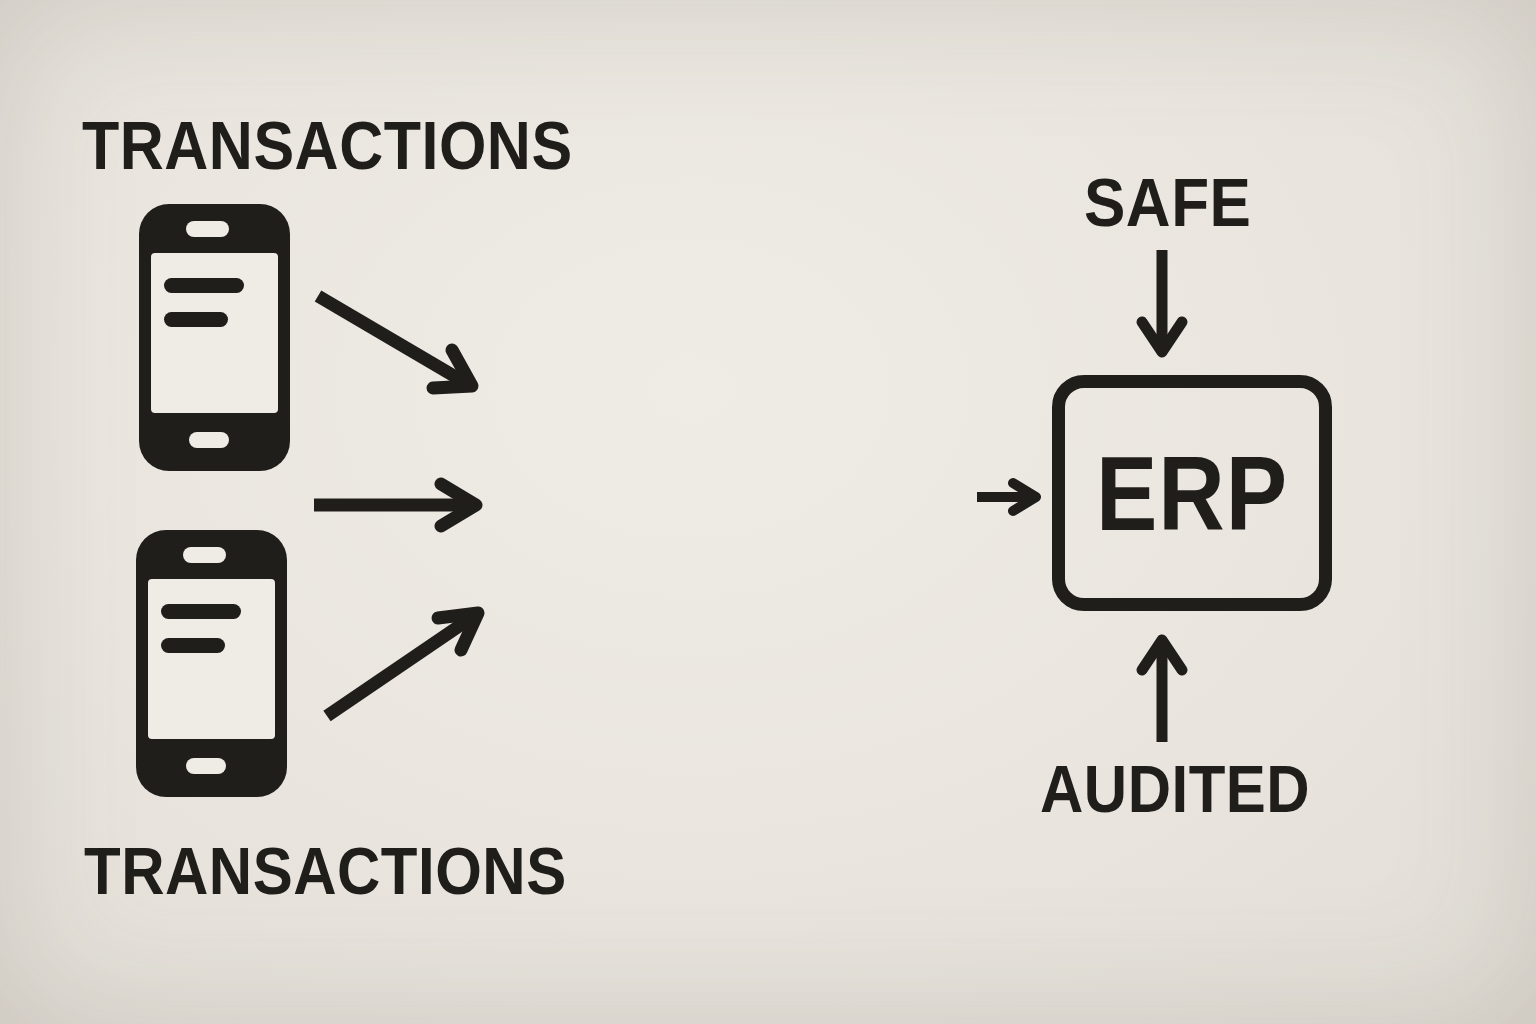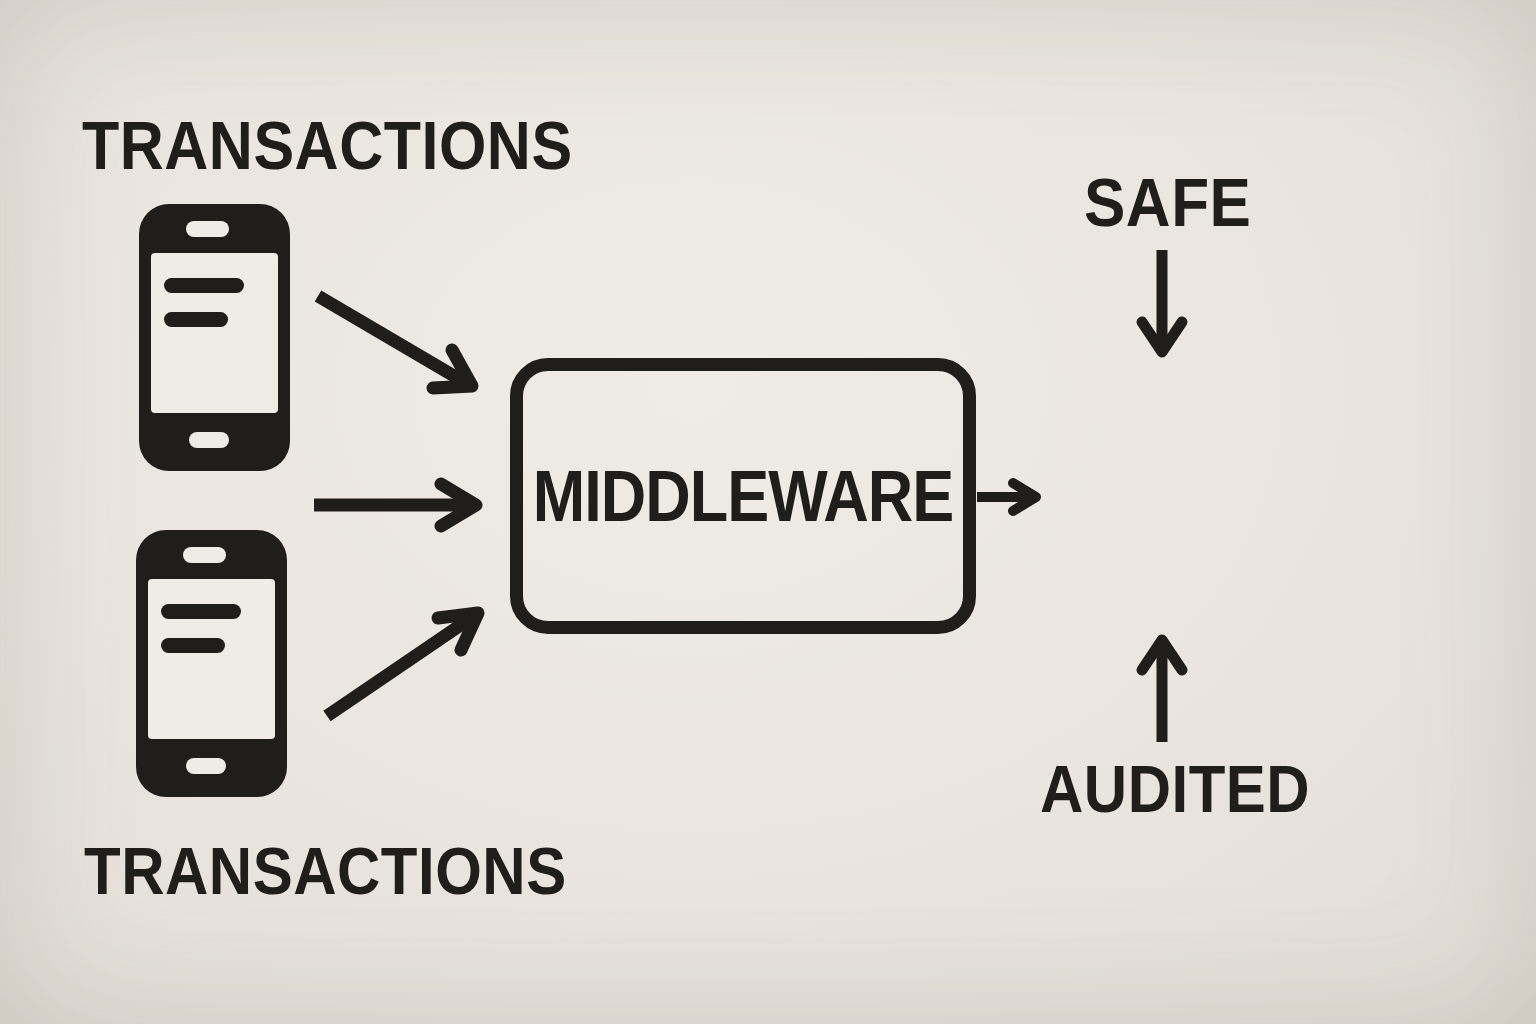--- a/index.html
+++ b/index.html
@@ -89,24 +89,24 @@
 
   <svg class="phone phone-bottom" width="151" height="267" viewBox="0 0 151 267">
     <rect x="0" y="0" width="151" height="267" rx="30" fill="var(--ink)"></rect>
     <rect x="47" y="17" width="43" height="16" rx="8" fill="var(--paper-light)"></rect>
     <rect x="12" y="49" width="127" height="160" rx="4" fill="var(--paper-light)"></rect>
     <rect x="25" y="74" width="80" height="15" rx="7.5" fill="var(--ink)"></rect>
     <rect x="25" y="108" width="64" height="15" rx="7.5" fill="var(--ink)"></rect>
     <rect x="50" y="228" width="40" height="16" rx="8" fill="var(--paper-light)"></rect>
   </svg>
 
-  <div class="node node-middleware">
-    <span>MIDDLEWARE</span>
+
+  <div class="node node-erp">
+    <span>ERP</span>
   </div>
-
 
   <svg class="arrows" width="1536" height="1024" viewBox="0 0 1536 1024" fill="none" stroke="var(--ink)" stroke-linejoin="round">
 
     <g>
       <path d="M318,296 L466,383" stroke-width="13"></path>
       <path d="M452,350 L472,386 L433,388" stroke-width="13" stroke-linecap="round"></path>
     </g>
 
     <g>
       <path d="M314,505 L468,505" stroke-width="13"></path>

